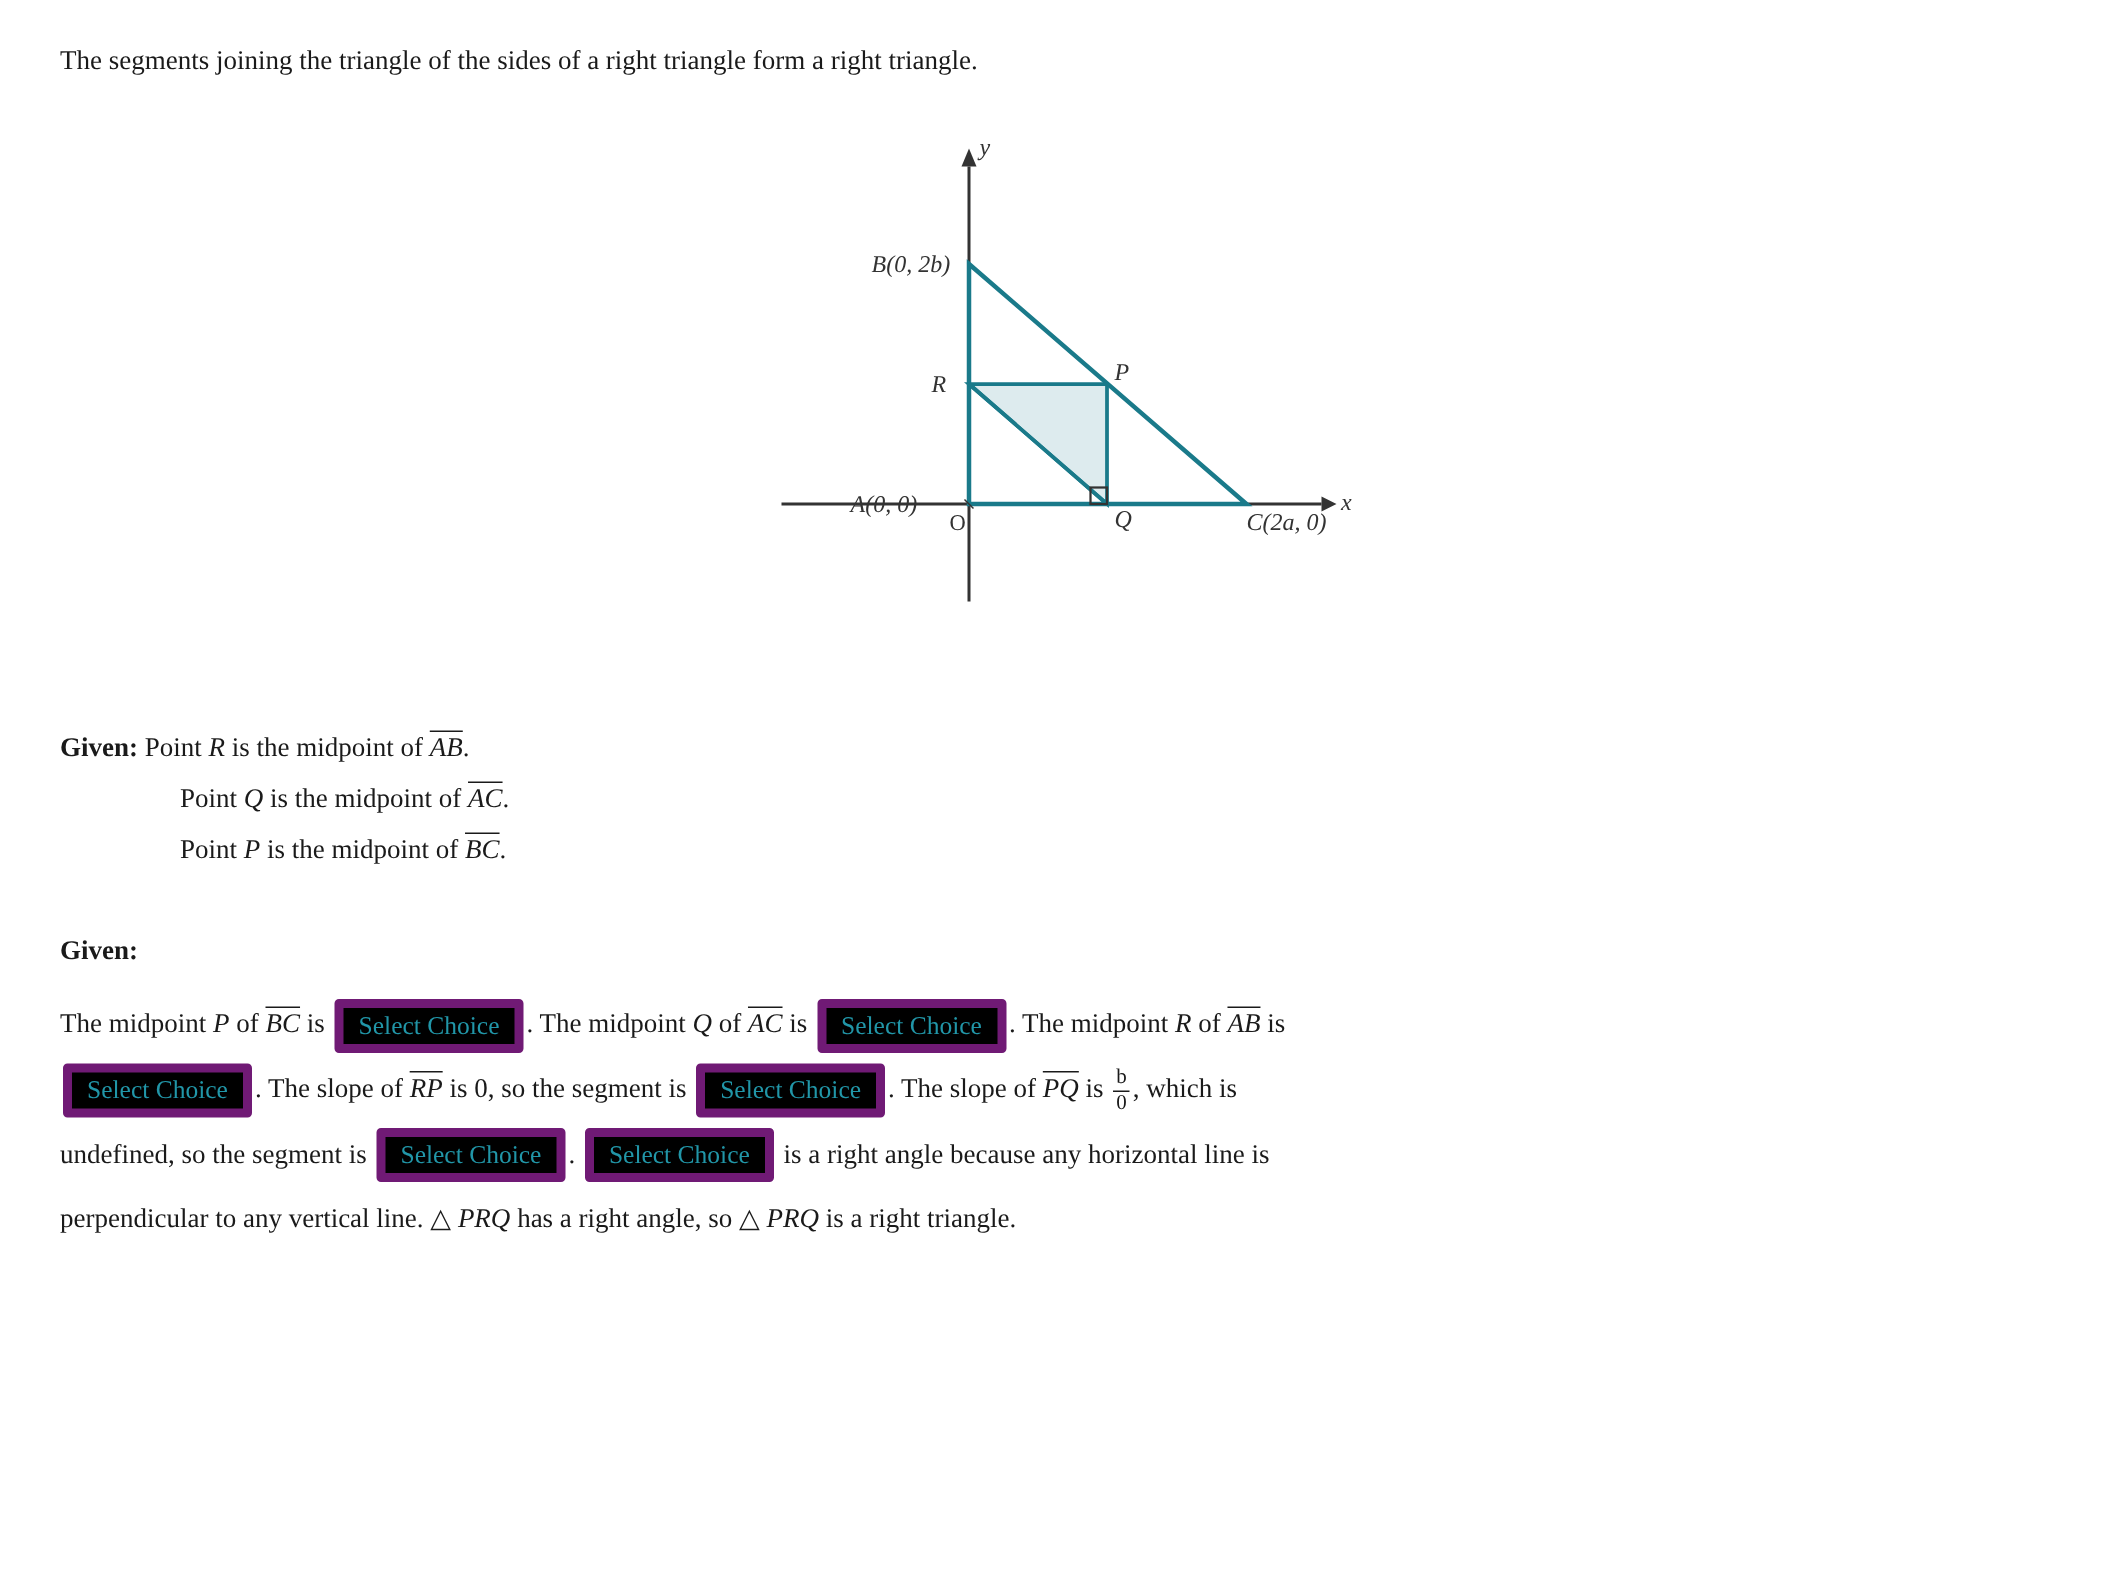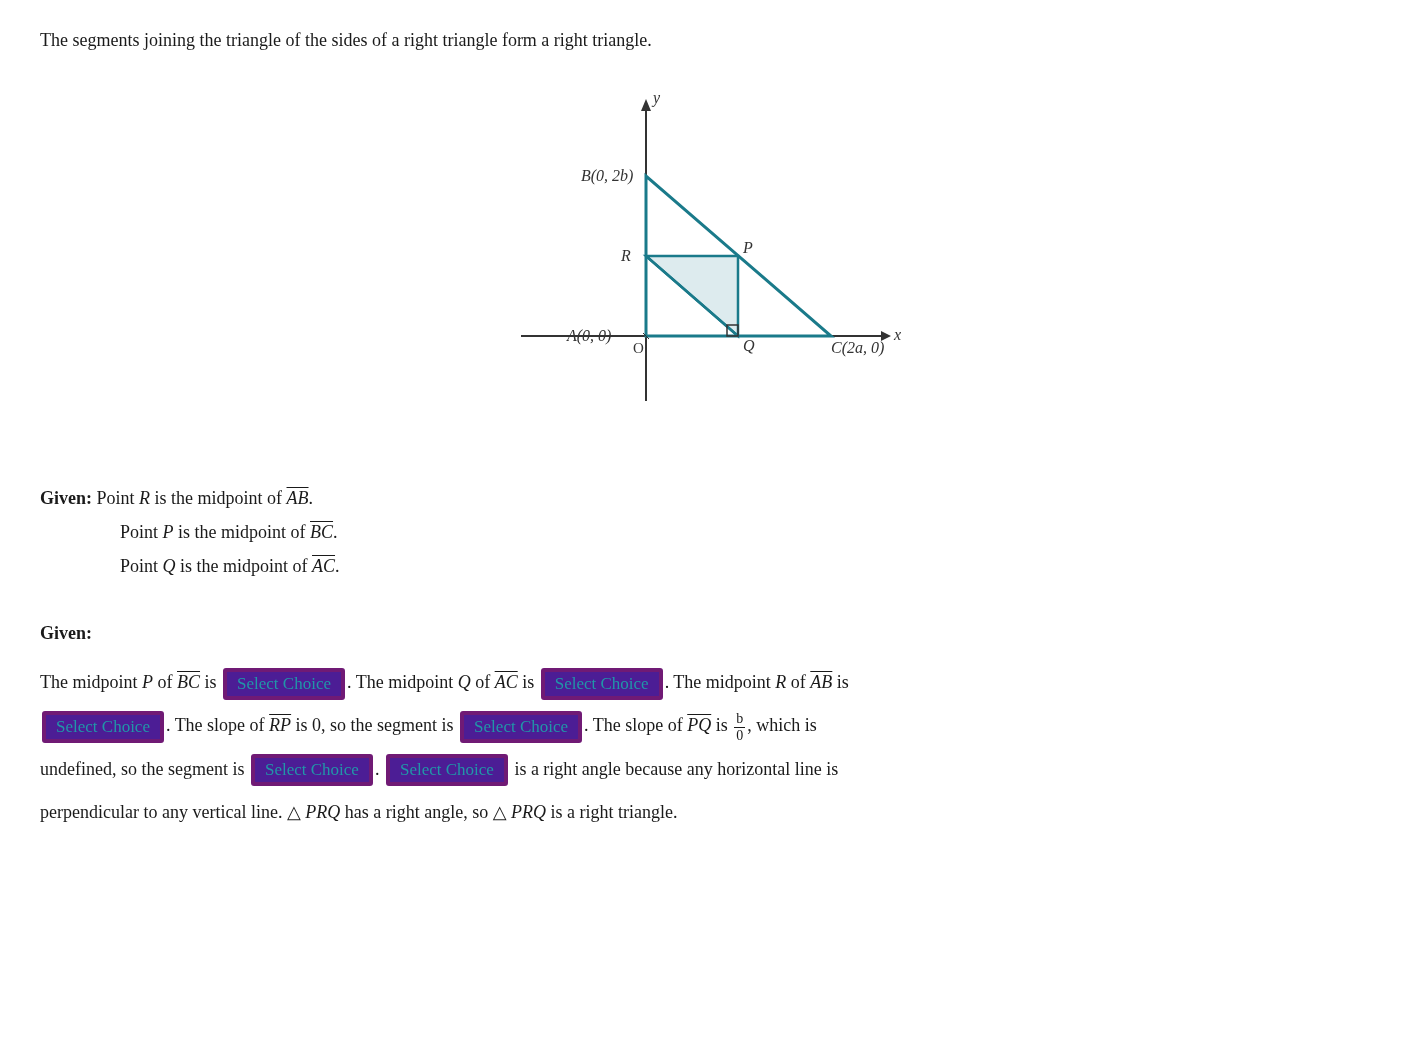--- a/index.html
+++ b/index.html
@@ -37,29 +37,29 @@
     }
     .proof-title {
       font-weight: bold;
       margin-bottom: 8px;
     }
     .proof-text {
       line-height: 2.4;
     }
     .select-choice {
       display: inline-block;
-      border: 4px solid #701a75;
+      border: 6px solid #701a75;
       color: #2196a8;
       padding: 2px 10px;
       border-radius: 3px;
       cursor: pointer;
       font-size: 17px;
       vertical-align: middle;
       margin: 0 2px;
-      background: #4c1d95;
+      background: #000000;
       font-family: Georgia, serif;
     }
     .frac {
       display: inline-flex;
       flex-direction: column;
       align-items: center;
       vertical-align: middle;
       font-size: 14px;
       line-height: 1.1;
       margin: 0 2px;
@@ -112,24 +112,24 @@
     <line x1="152" y1="252" x2="158" y2="258" stroke="#333" stroke-width="1"></line>
   </svg>
 </div>
 
 <div class="given-section">
   <div>
     <span class="bold">Given:</span>
     Point <span class="italic">R</span> is the midpoint of <span class="overline"><span class="italic">AB</span></span>.
   </div>
   <div style="margin-left:80px">
-    Point <span class="italic">P</span> is the midpoint of <span class="overline"><span class="italic">BC</span></span>.
+    Point <span class="italic">Q</span> is the midpoint of <span class="overline"><span class="italic">AC</span></span>.
   </div>
   <div style="margin-left:80px">
-    Point <span class="italic">Q</span> is the midpoint of <span class="overline"><span class="italic">AC</span></span>.
+    Point <span class="italic">P</span> is the midpoint of <span class="overline"><span class="italic">BC</span></span>.
   </div>
 </div>
 
 <div class="proof-section">
   <div class="proof-title">Given:</div>
   <div class="proof-text">
     The midpoint <span class="italic">P</span> of <span class="overline"><span class="italic">BC</span></span> is
     <button class="select-choice">Select Choice</button>.
     The midpoint <span class="italic">Q</span> of <span class="overline"><span class="italic">AC</span></span> is
     <button class="select-choice">Select Choice</button>.

